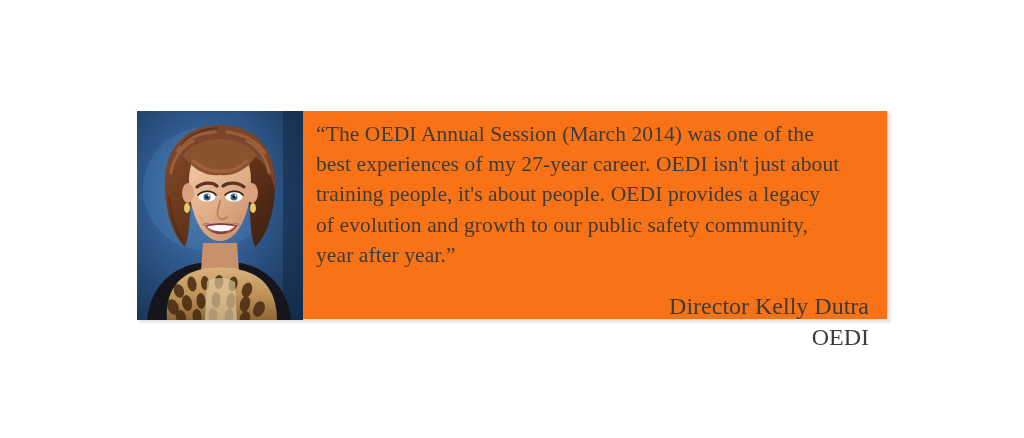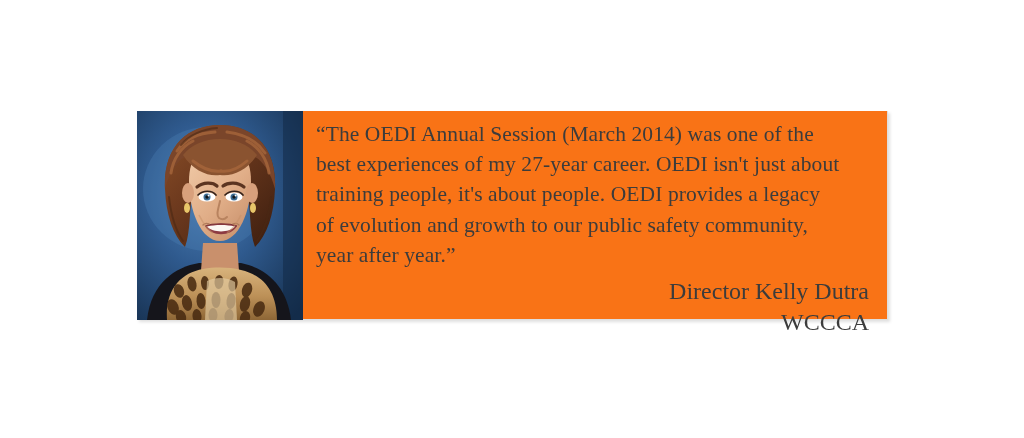--- a/index.html
+++ b/index.html
@@ -55,21 +55,21 @@
   #quote-text {
     color: #3c3c3c;
     font-size: 21.5px;
     line-height: 30.2px;
     letter-spacing: 0.1px;
     white-space: pre-line;
     margin: 0;
     padding-left: 4px;
   }
   #attribution {
-    margin-top: 6px;
+    margin-top: 21px;
     text-align: right;
     color: #3c3c3c;
     font-size: 24px;
     line-height: 31px;
     padding-right: 8px;
   }
   #attribution .attr-line { display: block; white-space: nowrap; }
 </style>
 </head>
 <body>
@@ -201,17 +201,17 @@
   </div>
 
   <div id="quote-column">
     <p id="quote-text">“The OEDI Annual Session (March 2014) was one of the
 best experiences of my 27-year career. OEDI isn't just about
 training people, it's about people.  OEDI provides a legacy
 of evolution and growth to our public safety community,
 year after year.”</p>
     <div id="attribution">
       <span class="attr-line">Director Kelly Dutra</span>
-      <span class="attr-line">WCCCA</span>
+      <span class="attr-line">OEDI</span>
     </div>
   </div>
 
 </div>
 
 </body></html>

